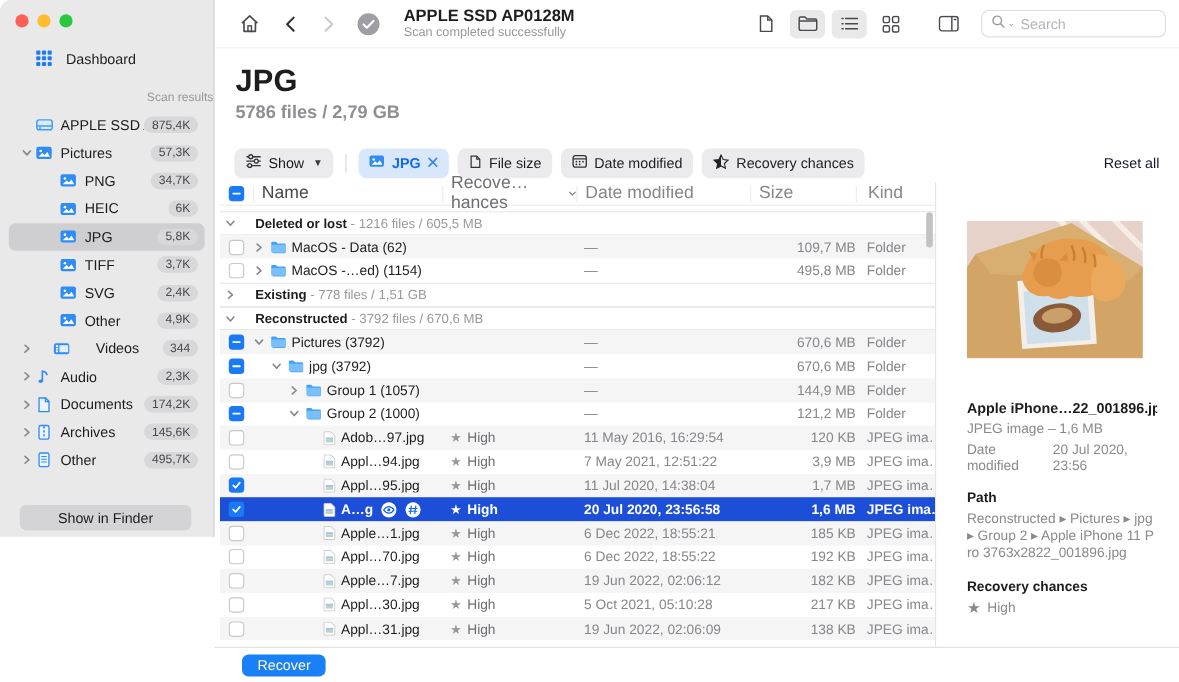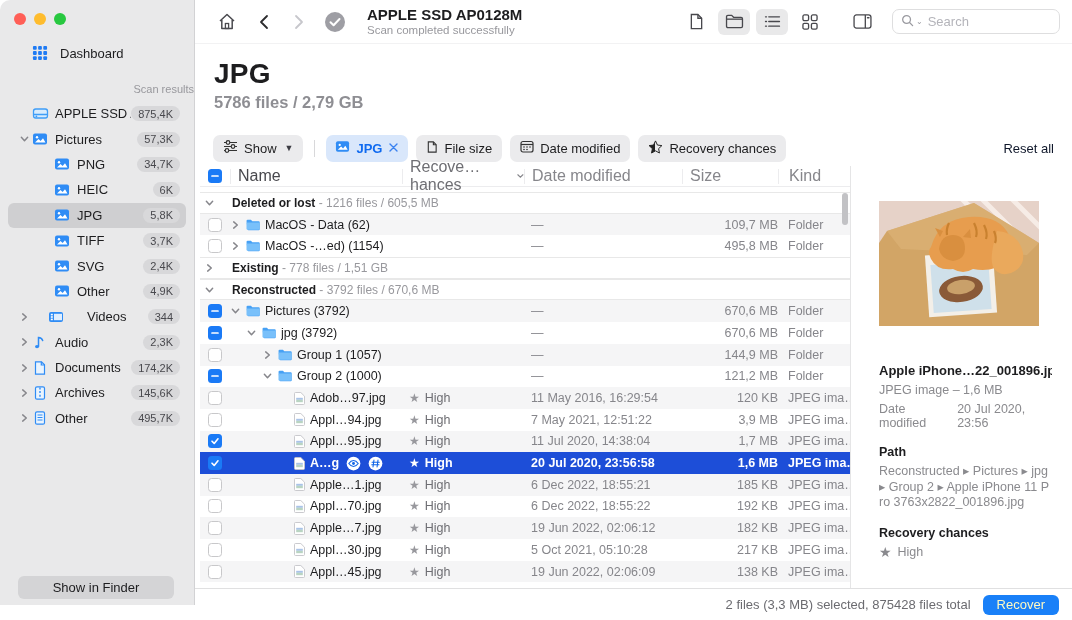--- a/index.html
+++ b/index.html
@@ -1,20 +1,20 @@
 <!DOCTYPE html>
 <html><head>
 <meta charset="utf-8">
 <style>
   * { margin:0; padding:0; box-sizing:border-box; }
   html,body { width:1072px; height:620px; font-family:"Liberation Sans","DejaVu Sans",sans-serif; background:#fff; }
   .app { width:1072px; height:620px; display:flex; overflow:hidden; border-radius:10px 10px 0 0; }
 
   
-  .sidebar { width:195px; height:605px; background:#e9e9ea; border-right:1px solid #d2d2d4; position:relative; flex:0 0 195px; }
+  .sidebar { width:195px; height:488px; background:#e9e9ea; border-right:1px solid #d2d2d4; position:relative; flex:0 0 195px; }
   .traffic { display:flex; gap:8px; padding:13px 0 0 14px; }
   .tl { width:12px; height:12px; border-radius:50%; }
   .tl.red{background:#ff5f57}.tl.yellow{background:#febc2e}.tl.green{background:#28c840}
   .dash-item { display:flex; align-items:center; gap:8px; margin:16px 8px 0 8px; padding:4px 0 4px 24px; font-size:13px; color:#1d1d1f; }
   .scan-label { font-size:11px; color:#98989d; padding:18px 0 4px 14px;text-align:right; }
   .sb-list { margin-top:2px; }
   .sb-item { display:flex; align-items:center; height:25.4px; margin:0 8px; border-radius:6px; font-size:13px; color:#1d1d1f; }
   .sb-item.sel { background:#cfcfd1; }
   .sb-chev { width:16px; display:inline-flex; justify-content:center; align-items:center; flex:0 0 16px; }
   .sb-chev svg { transition:none; }
@@ -894,21 +894,21 @@
               </span>
               <span class="c-name">
                 <span class="tchev" style="margin-left: 48px;"></span>
                 <span class="fic">
                   <svg width="11" height="13" viewBox="0 0 11 13">
                     <path d="M0.5 1.5 q0-1 1-1 h5.3 l3.7 3.7 v7.3 q0 1-1 1 h-8 q-1 0-1-1z" fill="#fff" stroke="#c4c4c8" stroke-width="0.9"></path>
                     <rect x="2.2" y="5.8" width="6.6" height="2" fill="#a9c3e8"></rect>
                     <rect x="2.2" y="7.8" width="6.6" height="2.4" fill="#b9d4c2"></rect>
                   </svg>
                 </span>
-                <span class="fname">Appl…45.jpg</span>
+                <span class="fname">Appl…31.jpg</span>
               </span>
               <span class="c-rec">
                 <span class="rstar">★</span>
                 <span class="rlabel">High</span>
               </span>
               <span class="c-date">19 Jun 2022, 02:06:09</span>
               <span class="c-size">138 KB</span>
               <span class="c-kind">JPEG ima…</span>
             </div>
           </div>
@@ -946,17 +946,16 @@
         <div class="dpath">Reconstructed ▸ Pictures ▸ jpg ▸ Group 2 ▸ Apple iPhone 11 Pro 3763x2822_001896.jpg</div>
         <div class="dhead">Recovery chances</div>
         <div class="drec">
           <span class="rstar">★</span>
           <span>High</span>
         </div>
       </aside>
     </div>
 
     <footer class="statusbar">
-      <span class="status-text">2 files (3,3 MB) selected, 875428 files total</span>
       <button class="recover-btn">Recover</button>
     </footer>
   </div>
 </div>
 
 </body></html>

